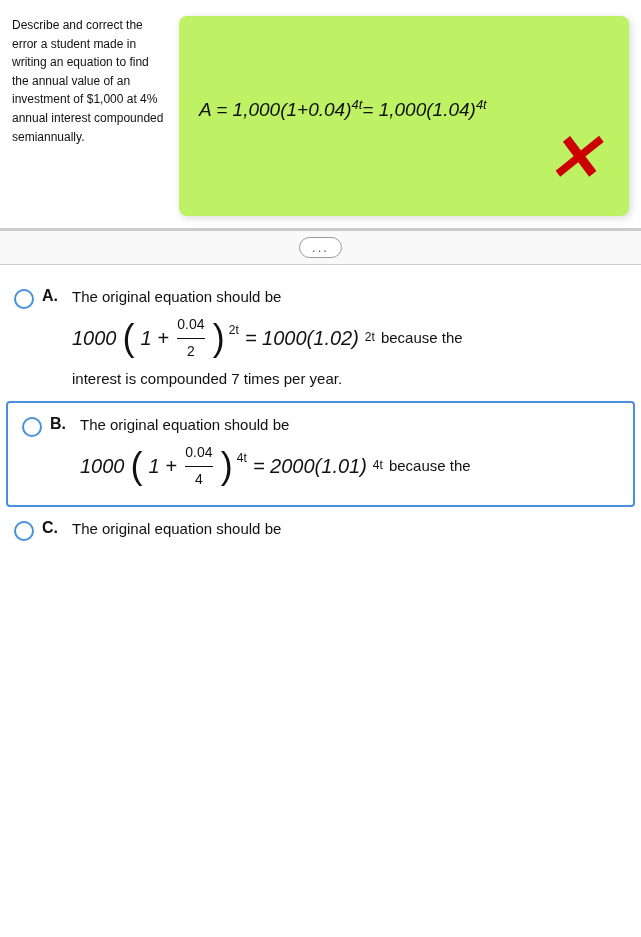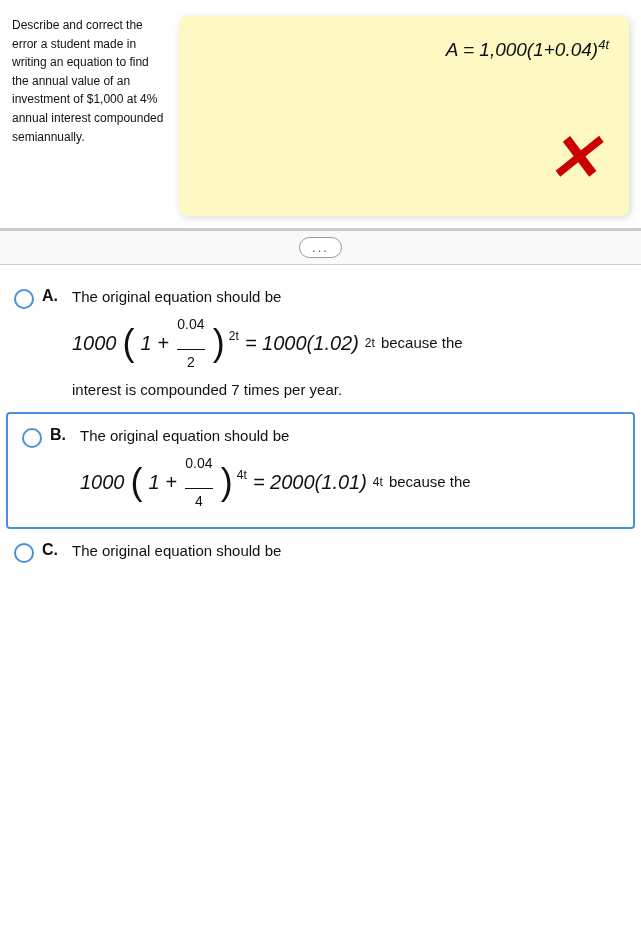--- a/index.html
+++ b/index.html
@@ -21,28 +21,28 @@
     }
     .question-text {
       font-size: 12px;
       line-height: 1.55;
       color: #111;
       width: 155px;
       flex-shrink: 0;
     }
     .equation-box {
       flex: 1;
-      background: #fef9c3;
+      background: #bef264;
       border-radius: 8px;
       box-shadow: 2px 2px 8px rgba(0,0,0,0.15);
       padding: 18px 20px 30px 20px;
       position: relative;
       display: flex;
-      flex-direction: column;
-      align-items: flex-end;
+      flex-direction: row;
+      align-items: center;
       min-height: 200px;
     }
     .equation-line {
       font-size: 19px;
       line-height: 1.7;
       font-style: italic;
     }
     .red-x {
       position: absolute;
       right: 30px;
@@ -134,21 +134,21 @@
     .frac {
       display: inline-flex;
       flex-direction: column;
       align-items: center;
       vertical-align: middle;
       font-size: 14px;
       margin: 0 2px;
     }
     .frac-num {
       border-bottom: 1px solid #111;
-      padding-bottom: 14px;
+      padding-bottom: 3px;
       text-align: center;
       min-width: 28px;
     }
     .frac-den {
       text-align: center;
       min-width: 28px;
       padding-top: 1px;
     }
     .sup-exp {
       font-size: 11px;
@@ -166,20 +166,23 @@
     }
   </style>
 </head>
 <body>
 
 <div class="top-section">
   <div class="question-text">Describe and correct the error a student made in writing an equation to find the annual value of an investment of $1,000 at 4% annual interest compounded semiannually.</div>
   <div class="equation-box">
     <div class="equation-line">
       <span>A = 1,000(1+0.04)</span><span class="sup-exp" style="font-size:13px;">4t</span>
+    </div>
+    <div class="equation-line">
+      <span>= 1,000(1.04)</span><span class="sup-exp" style="font-size:13px;">4t</span>
     </div>
     <div class="red-x" style="position: absolute; right: 28px; bottom: 20px;"><span style="font-family:serif; font-style:italic; font-weight:bold; color:#cc0000; font-size:65px;">✕</span></div>
   </div>
 </div>
 
 <div class="divider-section">
   <span class="dots-pill">...</span>
 </div>
 
 <div class="answers-section">

